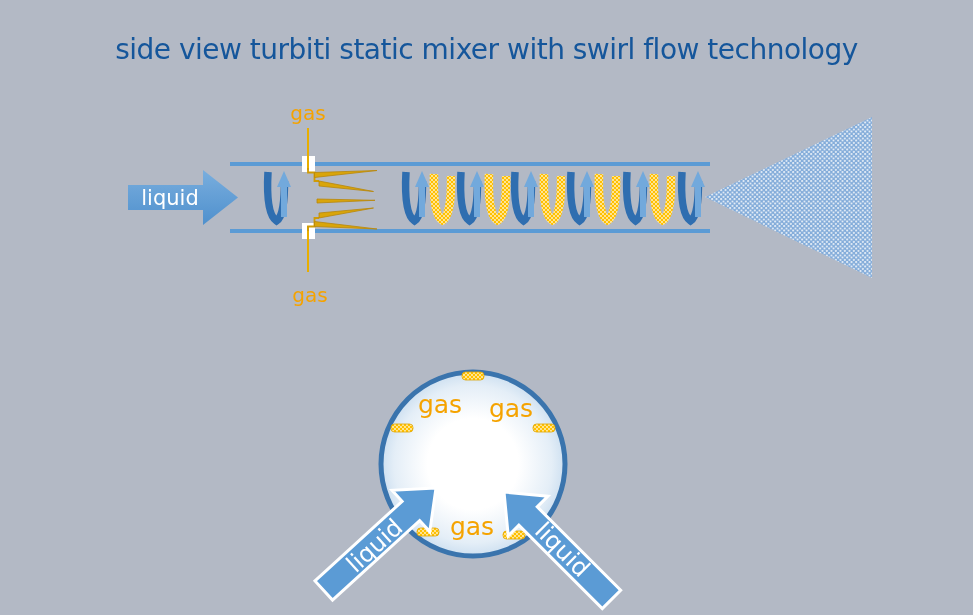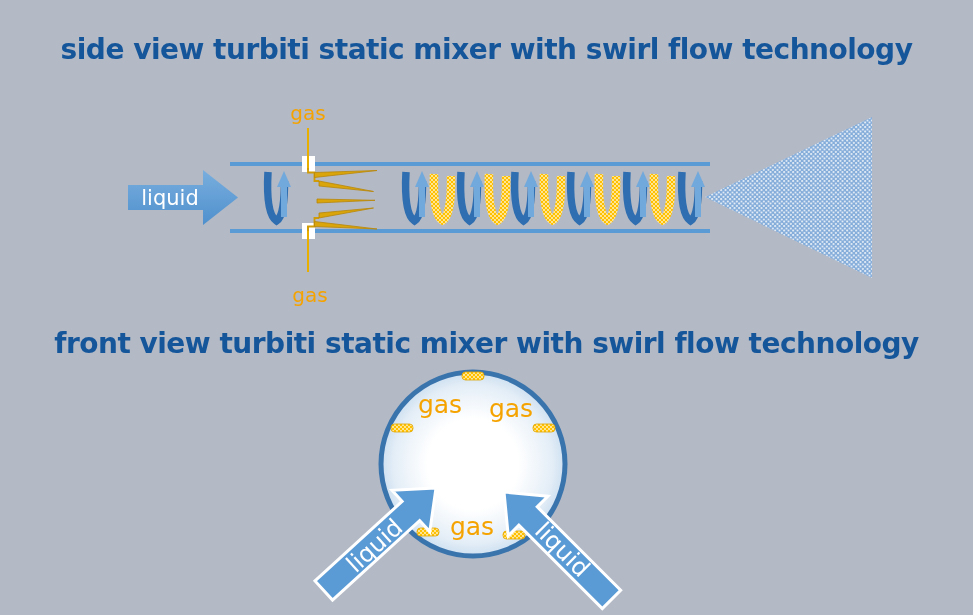--- a/index.html
+++ b/index.html
@@ -7,21 +7,21 @@
     position:relative;
     width:973px;height:615px;
     background:#b3b9c5;
     overflow:hidden;
     font-family:"DejaVu Sans", sans-serif;
   }
   .title{
     position:absolute;
     left:0;width:973px;
     text-align:center;
-    font-weight:700;
+    font-weight:400;
     font-size:28px;
     letter-spacing:-0.5px;
     color:#15569b;
     white-space:nowrap;
   }
   .t1{top:33px;}
   .t2{top:327px;}
   svg{position:absolute;left:0;display:block;}
   .side{top:90px;}
   .front{top:362px;}
@@ -99,21 +99,20 @@
       <use href="#blueU" transform="translate(566,79)"></use>
       <use href="#goldU" transform="translate(594,79)"></use>
       <use href="#blueU" transform="translate(622,79)"></use>
       <use href="#goldU" transform="translate(649,79)"></use>
       <use href="#blueU" transform="translate(677,79)"></use>
     </g>
 
     <polygon points="705,107 872,27 872,188" fill="url(#blueDots)"></polygon>
   </svg>
 
-  <div class="title t2">front view turbiti static mixer with swirl flow technology</div>
 
   <svg class="front" width="973" height="253" viewBox="0 0 973 253">
     <defs>
       <radialGradient id="circGrad" cx="50%" cy="50%" r="55%">
         <stop offset="0%" stop-color="#ffffff"></stop>
         <stop offset="45%" stop-color="#ffffff"></stop>
         <stop offset="78%" stop-color="#e4eef7"></stop>
         <stop offset="100%" stop-color="#bed6ec"></stop>
       </radialGradient>
       <g id="beadCluster">

